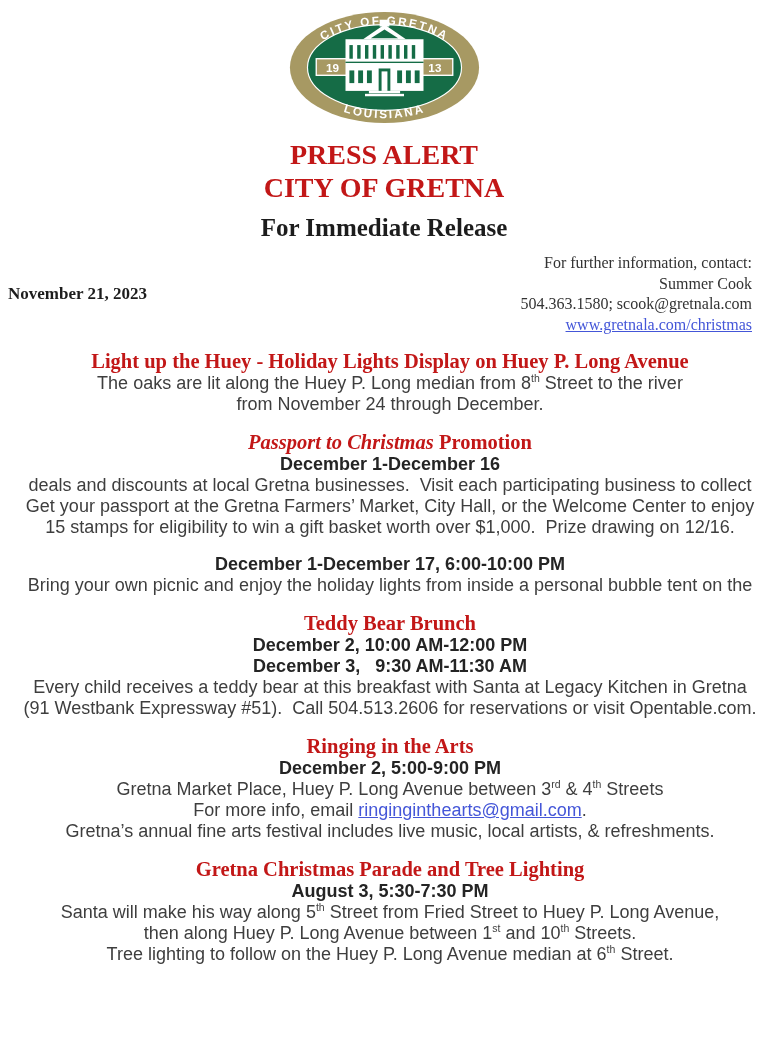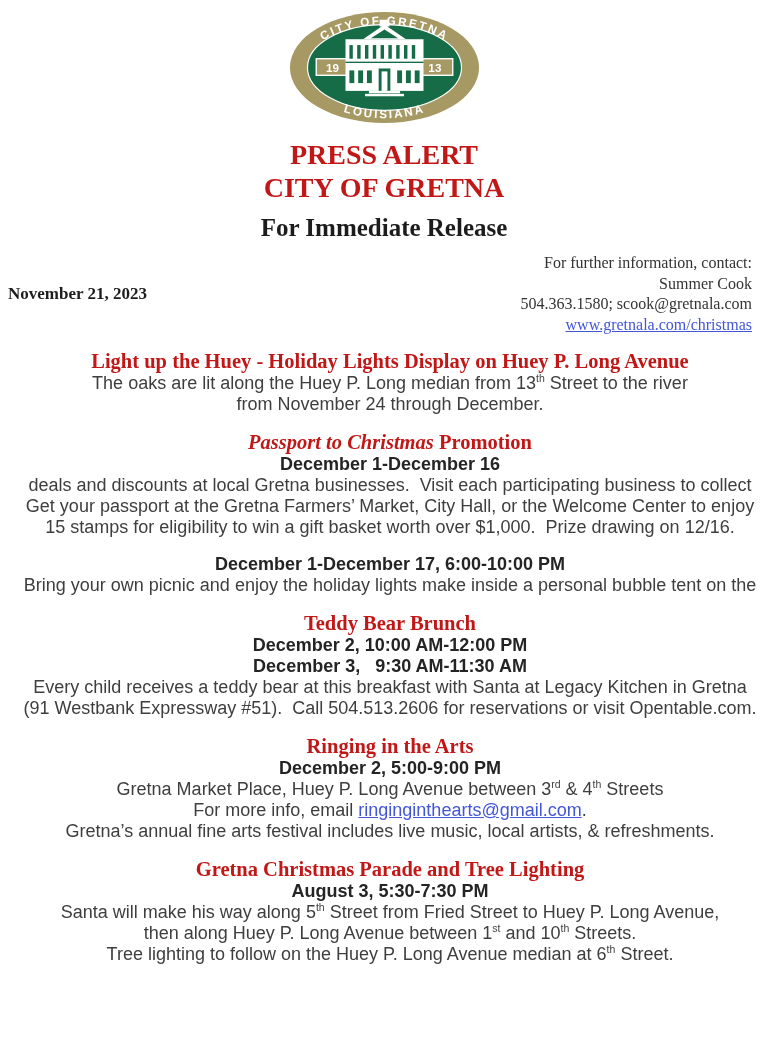--- a/index.html
+++ b/index.html
@@ -144,35 +144,35 @@
       <div>504.363.1580; scook@gretnala.com</div>
       <div><a class="link">www.gretnala.com/christmas</a></div>
     </div>
   </div>
 
 
   <div class="events">
 
     <section class="event">
       <h3 class="event-title"><span>Light up the Huey - Holiday Lights Display on Huey P. Long Avenue</span></h3>
-      <p class="body-line"><span>The oaks are lit along the Huey P. Long median from 13</span><sup class="sup">th</sup><span> Street to the river</span></p>
+      <p class="body-line"><span>The oaks are lit along the Huey P. Long median from 8</span><sup class="sup">th</sup><span> Street to the river</span></p>
       <p class="body-line"><span>from November 24 through December.</span></p>
     </section>
 
     <section class="event">
       <h3 class="event-title"><em class="it">Passport to Christmas</em><span> Promotion</span></h3>
       <p class="event-date">December 1-December 16</p>
       <p class="body-line"><span>deals and discounts at local Gretna businesses.  Visit each participating business to collect</span></p>
       <p class="body-line"><span>Get your passport at the Gretna Farmers’ Market, City Hall, or the Welcome Center to enjoy</span></p>
       <p class="body-line"><span>15 stamps for eligibility to win a gift basket worth over $1,000.  Prize drawing on 12/16.</span></p>
     </section>
 
     <section class="event">
       <p class="event-date">December 1-December 17, 6:00-10:00 PM</p>
-      <p class="body-line"><span>Bring your own picnic and enjoy the holiday lights make inside a personal bubble tent on the</span></p>
+      <p class="body-line"><span>Bring your own picnic and enjoy the holiday lights from inside a personal bubble tent on the</span></p>
     </section>
 
     <section class="event">
       <h3 class="event-title"><span>Teddy Bear Brunch</span></h3>
       <p class="event-date">December 2, 10:00 AM-12:00 PM</p>
       <p class="event-date">December 3,   9:30 AM-11:30 AM</p>
       <p class="body-line"><span>Every child receives a teddy bear at this breakfast with Santa at Legacy Kitchen in Gretna</span></p>
       <p class="body-line"><span>(91 Westbank Expressway #51).  Call 504.513.2606 for reservations or visit Opentable.com.</span></p>
     </section>
 

